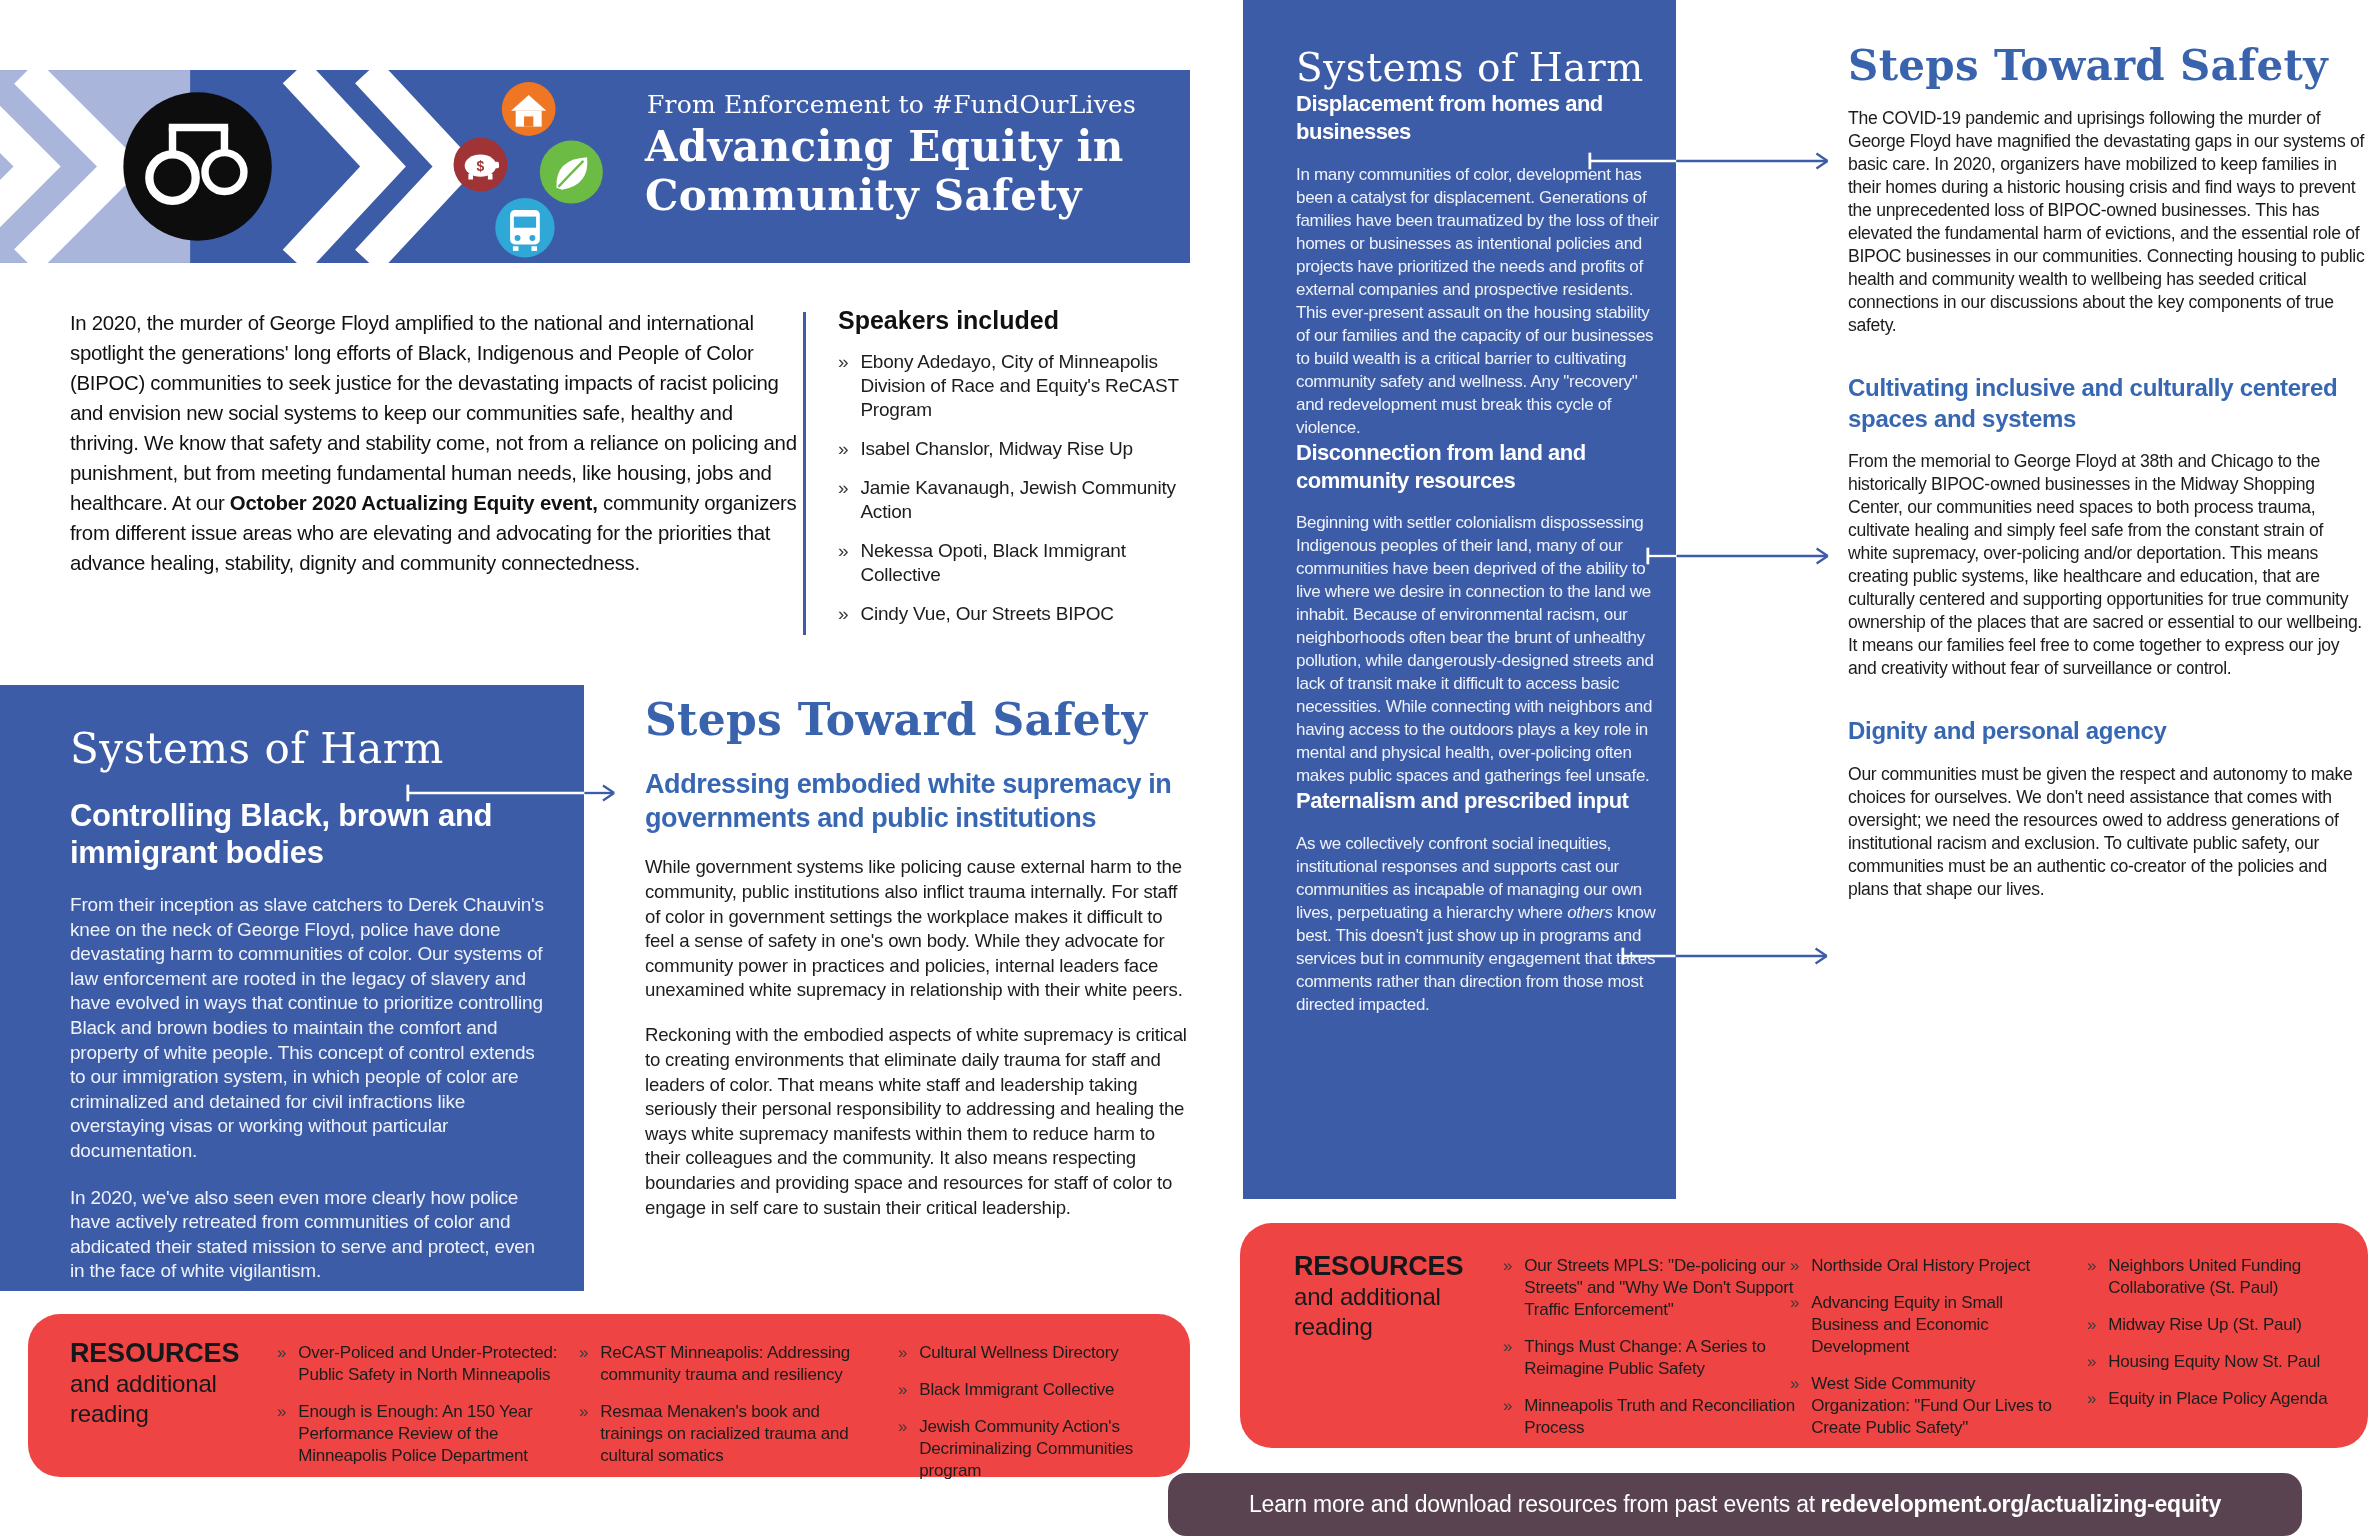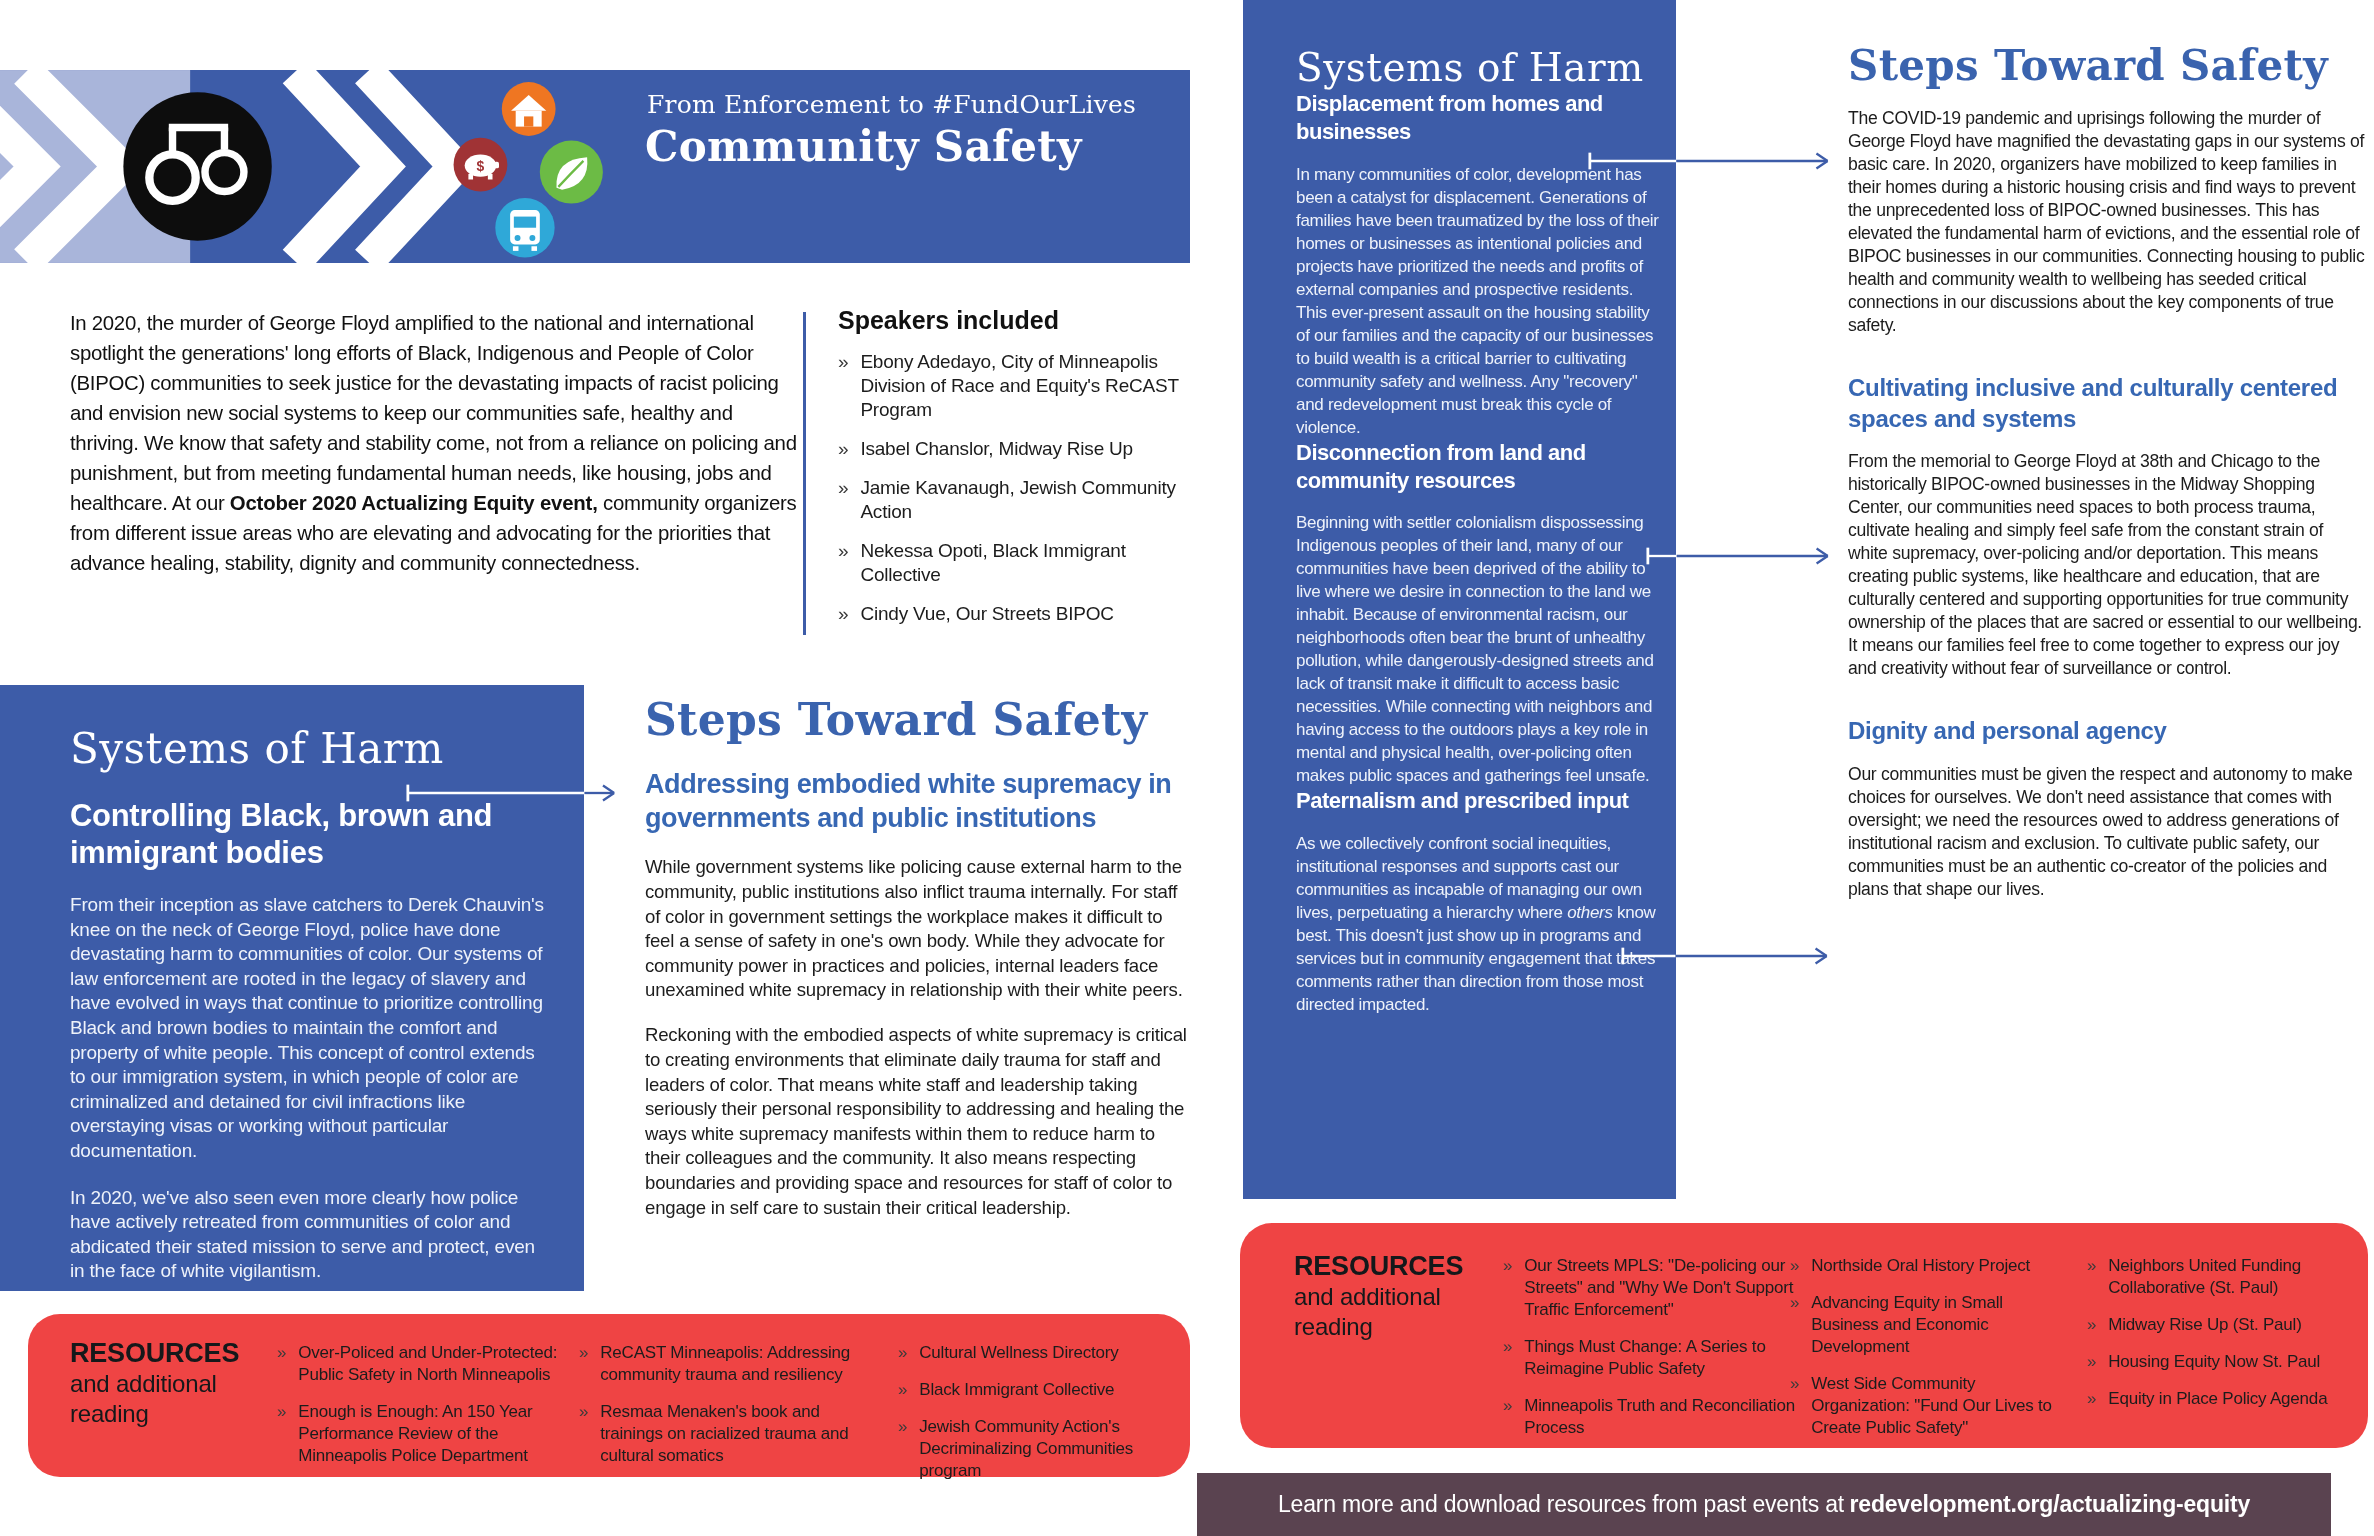--- a/index.html
+++ b/index.html
@@ -55,21 +55,21 @@
   .sys-right h3 { width:371px; font-size:22px; line-height:28px; font-weight:bold; letter-spacing:-0.5px; }
   .sys-right p { width:365px; font-size:17px; line-height:23px; letter-spacing:-0.3px; color:#eef2fa; margin-top:16.7px; }
 
   
   .steps-right { position:absolute; left:1848px; top:41px; width:519px; }
   .steps-right .slab-h { font-size:42px; }
   .steps-right h3 { font-size:24px; line-height:31px; font-weight:bold; color:#3767b3; letter-spacing:-0.3px; margin-top:35px; }
   .steps-right p { font-size:17.6px; line-height:23px; letter-spacing:-0.3px; margin-top:16.7px; color:#1c1c1c; }
 
   
-  .foot { position:absolute; left:1197px; top:1473px; width:1134px; height:63px; background:#5a4350; color:#fff; display:flex; align-items:center; justify-content:center; font-size:23px; letter-spacing:-0.2px; }
+  .foot { position:absolute; left:1168px; top:1473px; width:1134px; height:63px; background:#5a4350; color:#fff; display:flex; align-items:center; justify-content:center; font-size:23px; letter-spacing:-0.2px;border-radius:18px; }
   .foot b { margin-left:5.6px; }
 
   .connector { position:absolute; }
 </style>
 </head>
 <body>
 
 <div class="hd">
   <svg class="deco" width="1190" height="193" viewBox="0 0 1283 208">
     <rect x="0" y="0" width="205" height="208" fill="#a9b5da"></rect>
@@ -114,20 +114,21 @@
       <rect x="550" y="151" width="32" height="37" rx="5" fill="#ffffff"></rect>
       <rect x="554" y="158" width="24" height="12" fill="#2fa8d8"></rect>
       <circle cx="558" cy="181" r="3.2" fill="#2fa8d8"></circle>
       <circle cx="574" cy="181" r="3.2" fill="#2fa8d8"></circle>
       <rect x="553" y="190" width="6" height="5" fill="#ffffff"></rect>
       <rect x="573" y="190" width="6" height="5" fill="#ffffff"></rect>
     </g>
   </svg>
   <div class="hd-kicker">From Enforcement to #FundOurLives</div>
   <div class="hd-title">
+    <div>Advancing Equity in</div>
     <div>Community Safety</div>
   </div>
 </div>
 
 <p class="intro"><span>In 2020, the murder of George Floyd amplified to the national and international spotlight the generations' long efforts of Black, Indigenous and People of Color (BIPOC) communities to seek justice for the devastating impacts of racist policing and envision new social systems to keep our communities safe, healthy and thriving. We know that safety and stability come, not from a reliance on policing and punishment, but from meeting fundamental human needs, like housing, jobs and healthcare. At our </span><b>October 2020  Actualizing Equity event,</b><span> community organizers from different issue areas who are elevating and advocating for the priorities that advance healing, stability, dignity and community connectedness.</span></p>
 
 <div class="vline"></div>
 
 <div class="speakers">
   <h3>Speakers included</h3>

